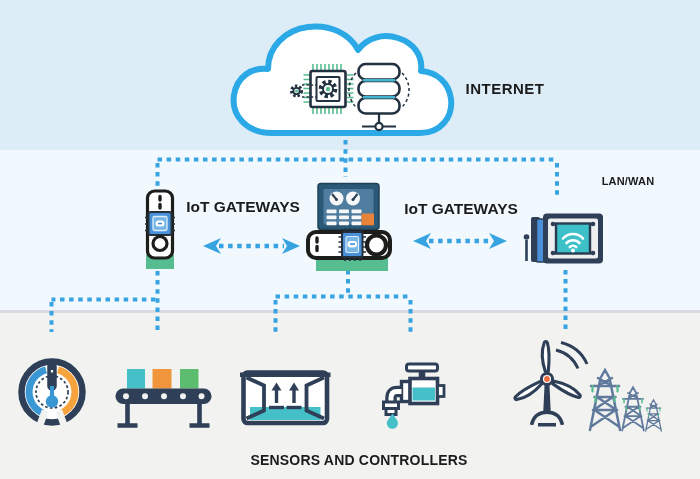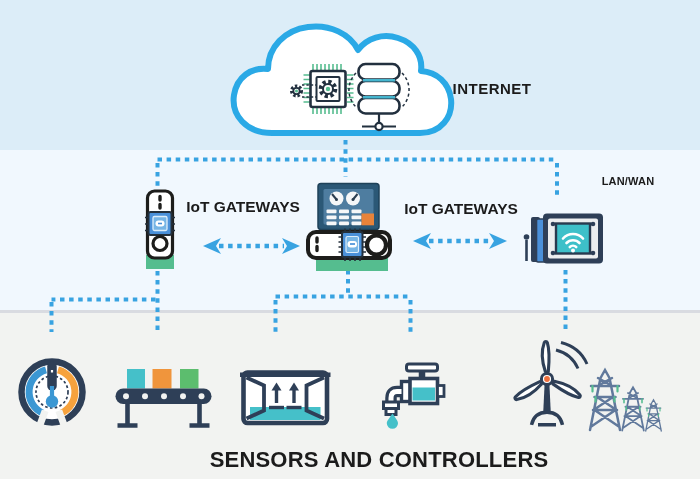--- a/index.html
+++ b/index.html
@@ -4,25 +4,25 @@
 <style>
   html,body{margin:0;padding:0;background:#ffffff;}
   .stage{position:relative;width:700px;height:479px;overflow:hidden;font-family:"Liberation Sans",sans-serif;}
   .band{position:absolute;left:0;width:700px;}
   .band-internet{top:0;height:150px;background:#dcedf8;}
   .band-lan{top:150px;height:160px;background:#f1f8fe;}
   .band-divider{top:310px;height:3px;background:#d9dbe1;}
   .band-sensors{top:313px;height:166px;background:#f2f3f1;}
   .diagram-svg{position:absolute;left:0;top:0;}
   .lbl{position:absolute;transform:translate(-50%,-50%);font-weight:bold;color:#1b1b1b;white-space:nowrap;}
-  .lbl-internet{left:492px;top:88px;font-size:15px;letter-spacing:0.5px;}
+  .lbl-internet{left:505px;top:88px;font-size:15px;letter-spacing:0.5px;}
   .lbl-lanwan{left:628px;top:181px;font-size:11px;letter-spacing:0.2px;}
   .lbl-gw-left{left:243px;top:207px;font-size:15.5px;}
   .lbl-gw-right{left:461px;top:209px;font-size:15.5px;}
-  .lbl-sensors{left:359px;top:460px;font-size:22px;letter-spacing:0.2px;margin-left:20px;}
+  .lbl-sensors{left:359px;top:460px;font-size:14px;letter-spacing:0.2px;}
 </style>
 </head>
 <body>
 
 <div class="stage">
 
   <div class="band band-internet"></div>
   <div class="band band-lan"></div>
   <div class="band band-divider"></div>
   <div class="band band-sensors"></div>

